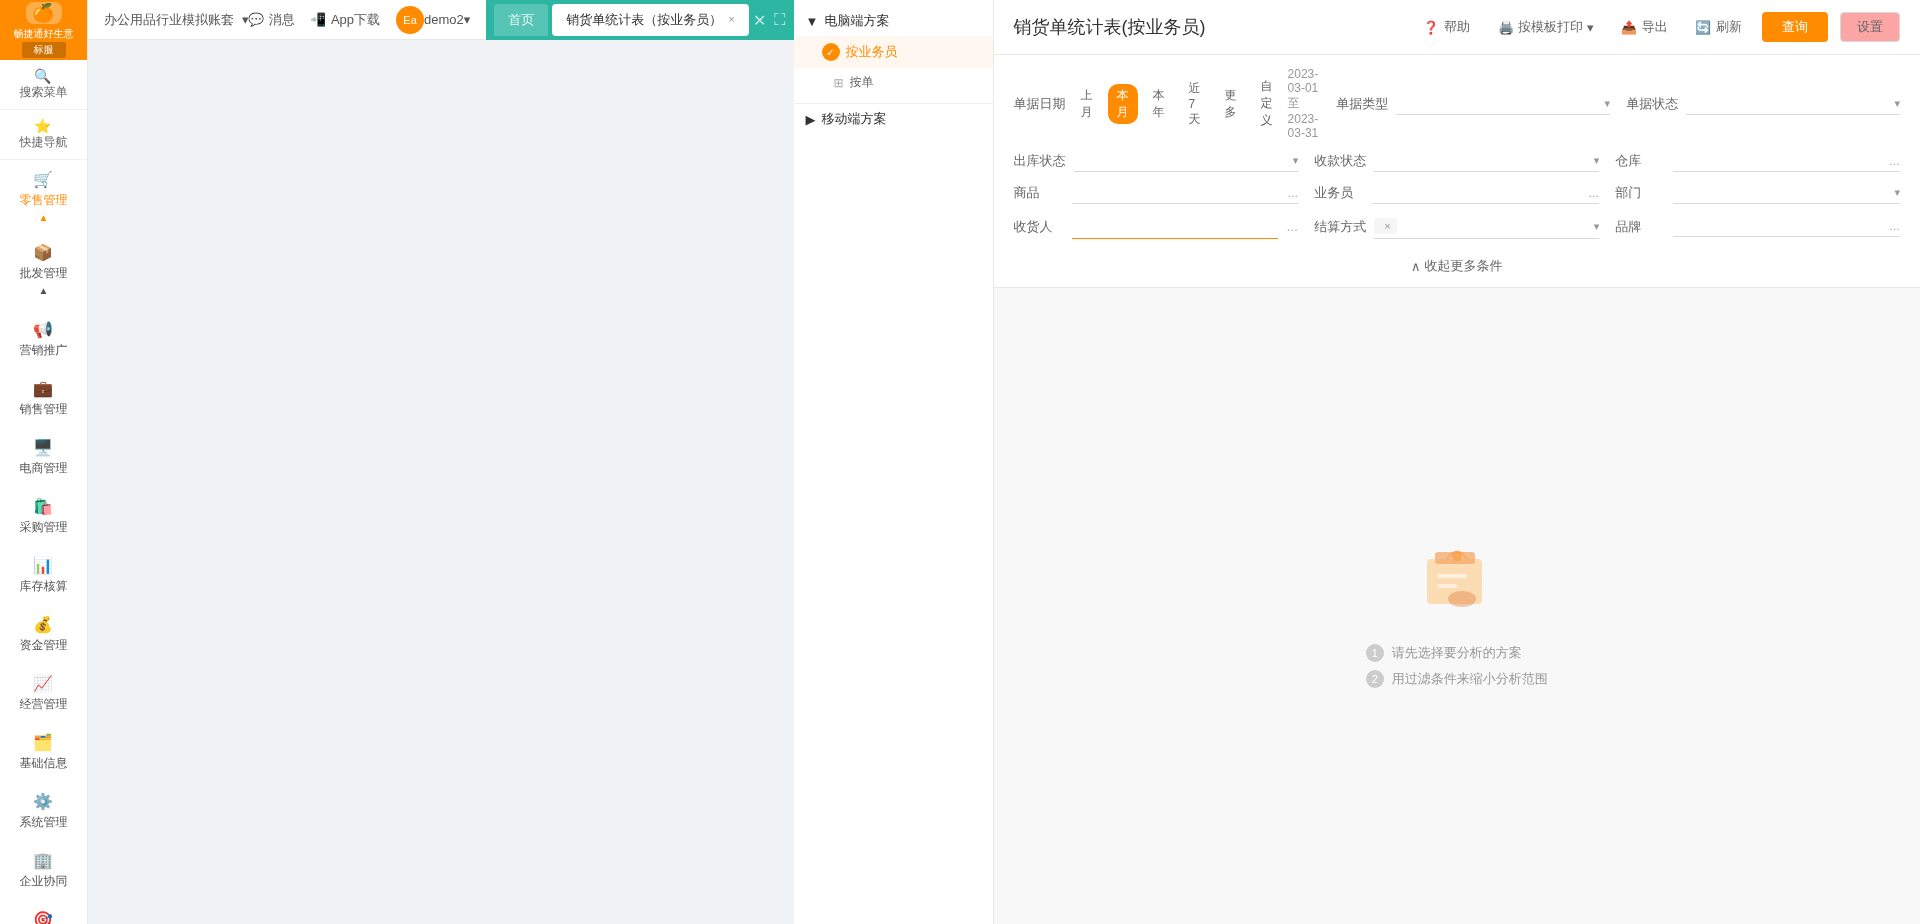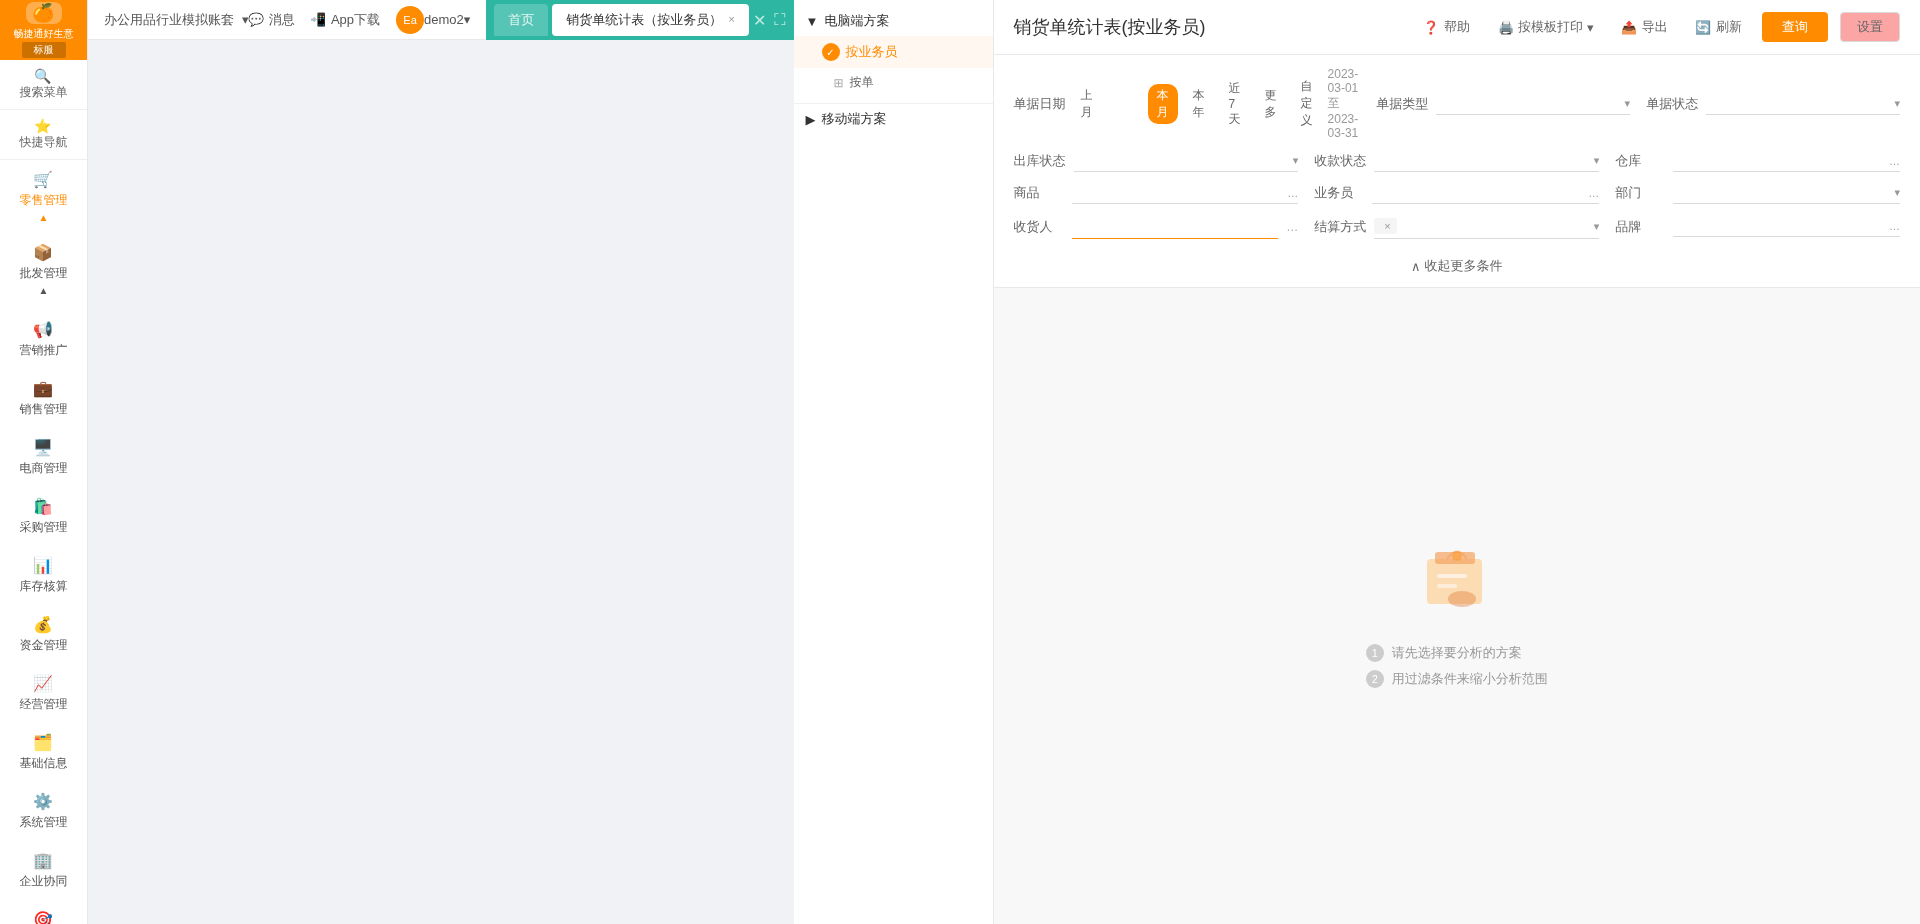--- a/index.html
+++ b/index.html
@@ -350,21 +350,20 @@
       border-radius: 3px;
       cursor: pointer;
       font-size: 12px;
       color: #666;
       border: 1px solid transparent;
     }
     .date-btn.active {
       background: #ff8c00;
       color: #fff;
       border-radius: 10px;
-      margin-left: 40px;
     }
     .date-range {
       font-size: 12px;
       color: #999;
     }
     .more-conditions {
       display: flex;
       align-items: center;
       justify-content: center;
       padding: 8px 0 0;

